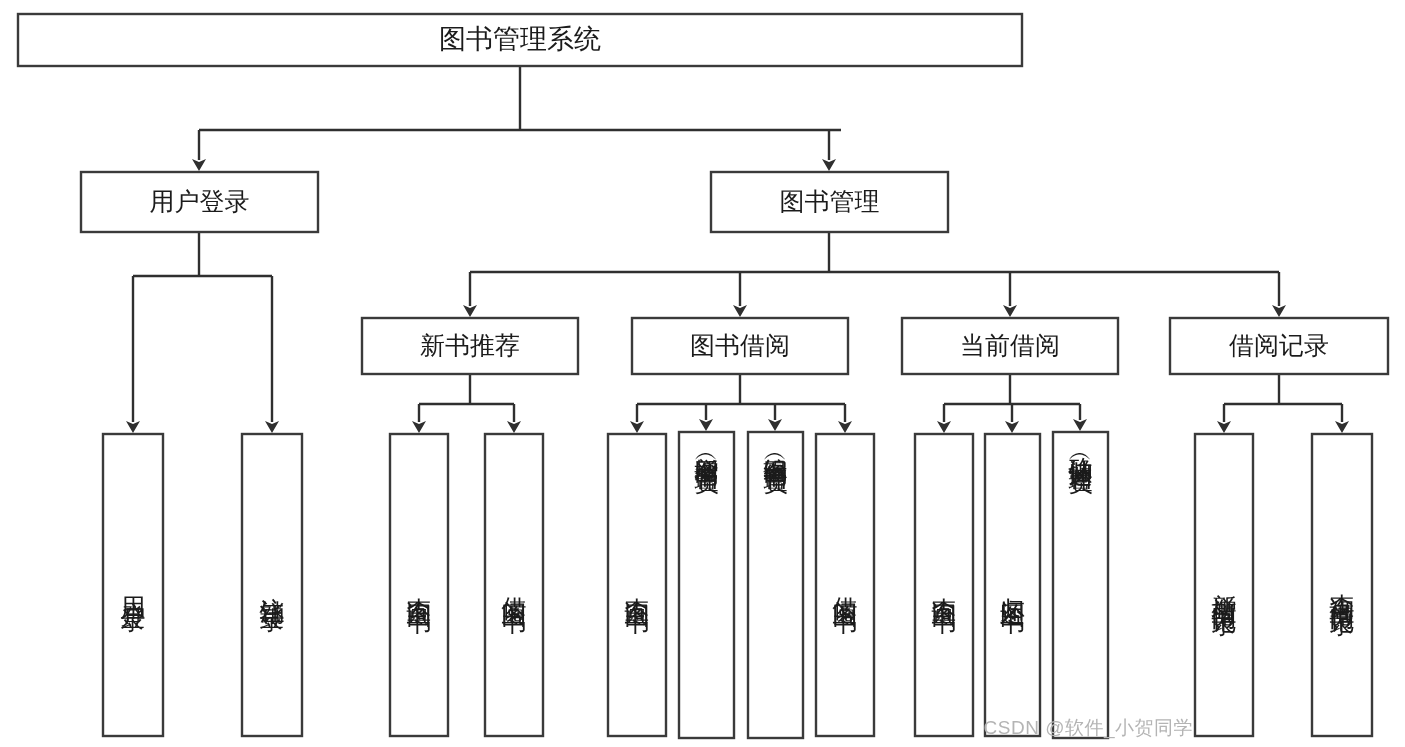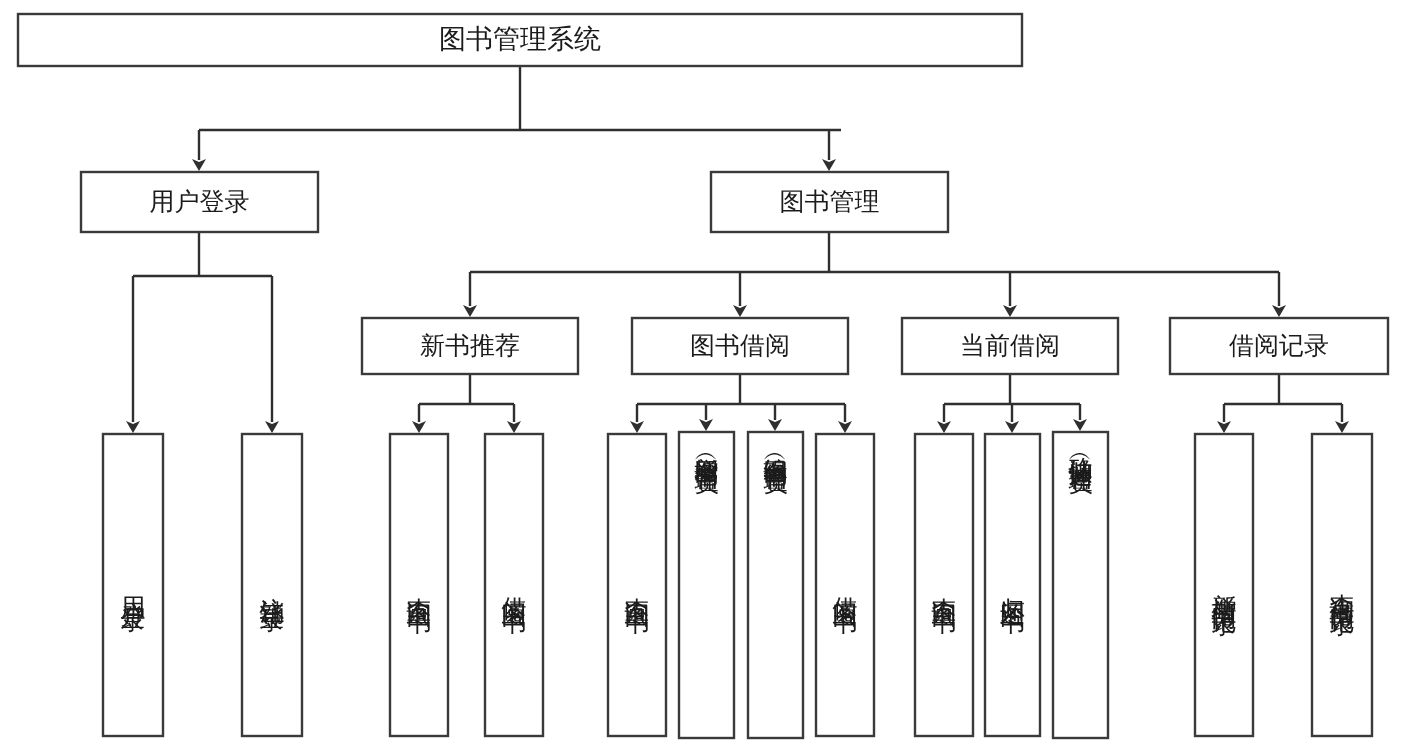--- a/index.html
+++ b/index.html
@@ -179,20 +179,21 @@
     <div class="vlabel" style="left: 816px; top: 434px; width: 58px; height: 302px;">借阅图书</div>
 
     <div class="vlabel" style="left: 915px; top: 434px; width: 58px; height: 302px;">查询图书</div>
     <div class="vlabel" style="left: 985px; top: 434px; width: 55px; height: 302px;">归还图书</div>
     <div class="vlabel vtop" style="left: 1053px; top: 432px; width: 55px; height: 306px;">确认归还（管理员）</div>
 
     <div class="vlabel" style="left: 1195px; top: 434px; width: 58px; height: 302px;">新增借阅记录</div>
     <div class="vlabel" style="left: 1312px; top: 434px; width: 60px; height: 302px;">查询借阅记录</div>
   </div>
 
+  <div class="watermark">CSDN @软件_小贺同学</div>
 </div>
 
 <style>
   .vlabel{
     position:absolute;
     display:flex;
     align-items:center;
     justify-content:center;
     writing-mode:vertical-rl;
     text-orientation:upright;

